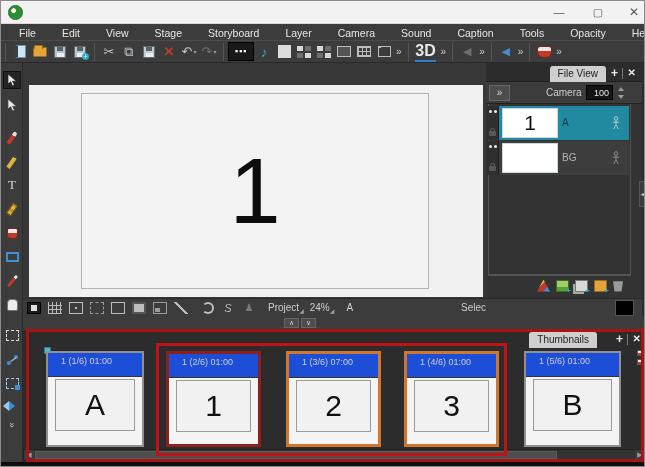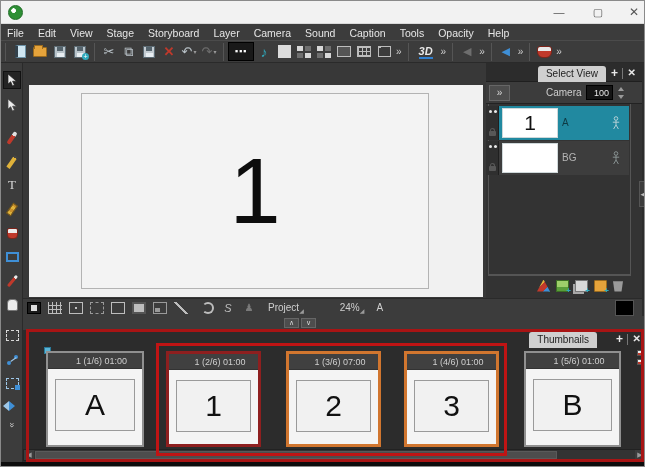--- a/index.html
+++ b/index.html
@@ -11,21 +11,21 @@
   }
   
   .titlebar { position:absolute; left:0; top:0; width:100%; height:23px; background:#f2f2f2; border-bottom:1px solid #d9d9d9; }
   .app-logo { position:absolute; left:7px; top:4px; width:15px; height:15px; border-radius:50%;
     background:radial-gradient(circle at 35% 35%, #fff 0 18%, #2e8f35 20% 100%); border:1px solid #1d6b24; }
   .title-text { position:absolute; left:28px; top:5px; font-size:11px; color:#222; }
   .win-btn { position:absolute; top:0; width:30px; height:22px; text-align:center; line-height:22px; font-size:11px; color:#555; }
   .wb-min { left:543px; } .wb-max { left:582px; } .wb-close { left:618px; font-size:12px; }
   
   .menubar { position:absolute; left:0; top:24px; width:100%; height:15px; background:#3c3c3c; display:flex; align-items:center; }
-  .menubar span { color:#e6e6e6; font-size:10.5px; margin:0 8px 0 6px; }
+  .menubar span { color:#e6e6e6; font-size:10.5px; margin:0 8px 0 18px; }
   
   .toolbar { position:absolute; left:0; top:39px; width:100%; height:23px; background:#3c3c3c;
     border-top:1px solid #4b4b4b; border-bottom:1px solid #2a2a2a; display:flex; align-items:center; }
   .tsep { width:1px; height:18px; background:#2a2a2a; border-right:1px solid #555; margin:0 4px; }
   .tbtn { width:20px; height:19px; display:flex; align-items:center; justify-content:center; position:relative; }
   .ic { display:inline-block; }
   .ic-new { width:11px; height:13px; background:#cfe6f2; border:1px solid #6d93a8; border-left:3px solid #33414b; }
   .ic-open { width:14px; height:10px; background:#e5a33b; border:1px solid #9a6a1e; border-radius:1px; position:relative; }
   .ic-open::before { content:""; position:absolute; left:0; top:-3px; width:7px; height:3px; background:#e5a33b; border:1px solid #9a6a1e; border-bottom:none; }
   .ic-save { width:12px; height:12px; background:#b9c4cb; border:1px solid #5c6b74; position:relative; }
@@ -39,21 +39,21 @@
   .dd { color:#9a9a9a; font-size:6px; margin-left:1px; }
   .pressed { background:#191919; border:1px solid #000; width:26px; height:19px; }
   .dots3 { color:#fff; font-size:9px; letter-spacing:1px; line-height:9px; }
   .ic-clef { color:#2fa9bc; font-size:14px; }
   .grid9 { width:13px; height:13px; background-image:linear-gradient(#e0e0e0,#e0e0e0); background-size:3px 3px;
     background-image:repeating-linear-gradient(0deg,#dcdcdc 0 3px, transparent 3px 5px), repeating-linear-gradient(90deg,#dcdcdc 0 3px, transparent 3px 5px);
     background-blend-mode:normal; }
   .sq2 { width:14px; height:12px; position:relative; }
   .sq2 i { position:absolute; width:6px; height:5px; background:#d8d8d8; }
   .sq2 i:nth-child(2){ left:8px; top:0; background:#6f6f6f; } .sq2 i:nth-child(3){ top:7px; background:#6f6f6f; } .sq2 i:nth-child(4){ left:8px; top:7px; background:#d8d8d8; }
-  .ic-3d { color:#e8e8e8; font-weight:bold; font-style:italic; font-size:11px; border-bottom:2px solid #2f7fd0; }
+  .ic-3d { color:#e8e8e8; font-weight:bold; font-size:16px; border-bottom:2px solid #2f7fd0; }
   .ov { color:#cfcfcf; font-size:10px; margin:0 2px; }
   .ic-pot { width:15px; height:12px; border-radius:3px 3px 6px 6px; background:linear-gradient(#e8e8e8 0 35%, #c0392b 35% 100%); border:1px solid #7d241a; }
   .ic-playb { color:#3f8fd6; font-size:11px; } .ic-playg { color:#6e6e6e; font-size:11px; }
   
   .toolscol { position:absolute; left:0; top:62px; width:22px; height:405px; background:#3c3c3c; border-right:1px solid #2a2a2a; }
   .tool { position:absolute; left:2px; width:18px; height:18px; display:flex; align-items:center; justify-content:center; }
   .tool.active { background:#242424; border:1px solid #111; }
   .shape-brush { width:4px; height:14px; border-radius:2px; background:linear-gradient(#e0e0e0 0 30%, #c0392b 30% 100%); transform:rotate(35deg); }
   .shape-pencil { width:4px; height:14px; background:linear-gradient(#444 0 15%, #e0b23a 15% 100%); transform:rotate(35deg); }
   .shape-T { color:#d8d8d8; font-size:13px; font-family:"Liberation Serif", serif; }
@@ -137,22 +137,22 @@
   .lb-trash::after { content:""; }
   .swatch-row { position:absolute; left:485px; top:297px; width:156px; height:18px; background:#3c3c3c; border-top:1px solid #2a2a2a; }
   .swatch { position:absolute; right:8px; top:1px; width:19px; height:16px; background:#000; border:1px solid #555; }
   .right-strip { position:absolute; left:641px; top:62px; width:4px; height:253px; background:#2c2c2c; }
   .collapse-btn { position:absolute; left:638px; top:180px; width:7px; height:26px; background:#3c3c3c; border:1px solid #555;
     color:#bdbdbd; font-size:5px; line-height:24px; text-align:center; }
   
   .thumbs { position:absolute; left:22px; top:329px; width:623px; height:133px; background:#2c2c2c; }
   .panel { position:absolute; top:21px; height:96px; background:#f4f4f4; }
   .b-gray { border:2px solid #909090; } .b-red { border:3px solid #8e1f1f;padding-left:32px; } .b-orange { border:3px solid #d1762f; }
-  .phead { position:absolute; left:0; top:0; width:100%; height:16px; background:#404040; border-bottom:1px solid #333;
-    color:#cfcfcf; font-size:9px; line-height:16px; padding-left:13px; white-space:nowrap; overflow:hidden;text-align:center; }
+  .phead { position:absolute; left:0; top:0; width:100%; height:24px; background:#1d4ed8; border-bottom:1px solid #333;
+    color:#cfcfcf; font-size:9px; line-height:16px; padding-left:13px; white-space:nowrap; overflow:hidden; }
   .pbody { position:absolute; left:7px; top:26px; right:7px; height:52px; background:#f1f1f1; border:1px solid #9a9a9a;
     display:flex; align-items:center; justify-content:center; font-size:30px; color:#111; }
   .hscroll { position:absolute; left:0; top:119px; width:623px; height:12px; background:#333; border:1px solid #222; }
   .sb-arrow { position:absolute; top:0; width:10px; height:10px; color:#9a9a9a; font-size:7px; line-height:10px; text-align:center; background:#3c3c3c; }
   .sb-thumb { position:absolute; left:11px; top:1px; width:522px; height:8px; background:#4d4d4d; border:1px solid #5a5a5a; }
   .in-marker { position:absolute; left:21px; top:17px; width:7px; height:7px; background:#5ab4d6; border:1px solid #2a7a9a; }
   .scene-marker { position:absolute; right:1px; width:8px; height:6px;
     background:repeating-linear-gradient(0deg,#c0392b 0 2px, #f0f0f0 2px 4px); border:1px solid #555; }
   .anno { position:absolute; pointer-events:none; }
   .anno-outer { left:25px; top:328px; width:618px; height:133px; border:3px solid #a81414; }
@@ -348,29 +348,29 @@
     <span class="vic vi-dotrect"></span>
     <span class="vic vi-rect" style="background:none"></span>
     <span class="vic vi-fillrect"></span>
     <span class="vic vi-corner"></span>
     <span class="vic vi-line"></span>
     <span class="vic vi-spiral" style="margin-left:14px"></span>
     <span class="vic vi-scurve">S</span>
     <span class="vic vi-person">♟</span>
     <span class="vlabel" style="margin-left:12px">Project</span>
     <span class="vdd">◢</span>
-    <span class="vlabel" style="margin-left:36px">24%</span>
+    <span class="vlabel" style="margin-left:6px">24%</span>
     <span class="vdd">◢</span>
     <span class="vlabel" style="margin-left:12px">A</span>
     <span class="vlabel" style="margin-left:108px">Select</span>
   </div>
 
   <div class="stage">
     <div class="tabrow">
-      <div class="tab" style="right:36px">Select View</div>
+      <div class="tab" style="right:36px">File View</div>
       <div class="tab-plus" style="right:24px">+</div>
       <div class="tab-bar-sep" style="right:19px"></div>
       <div class="tab-close" style="right:6px">✕</div>
     </div>
     <div class="oprow">
       <div class="expand-btn">»</div>
       <div class="op-label">Camera</div>
       <div class="op-value">100</div>
       <div class="op-spin"></div>
     </div>

